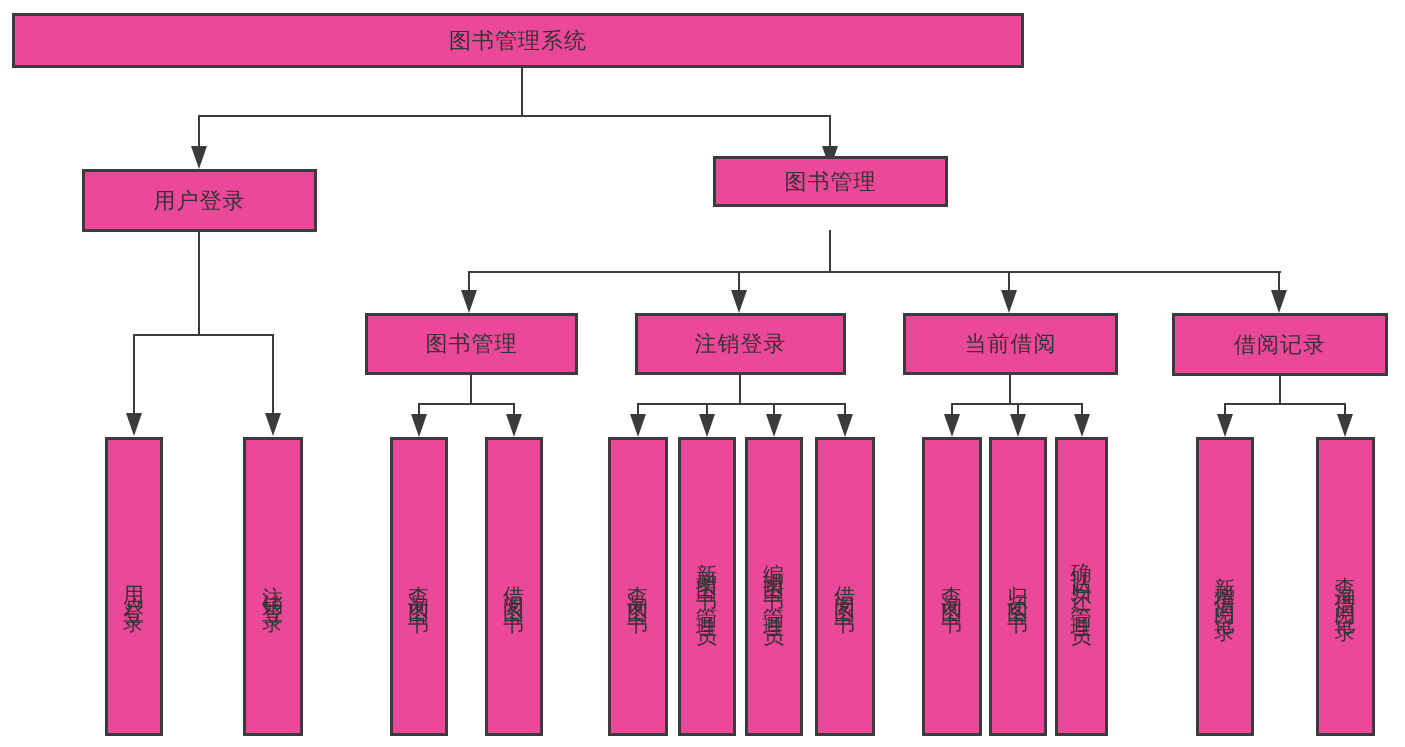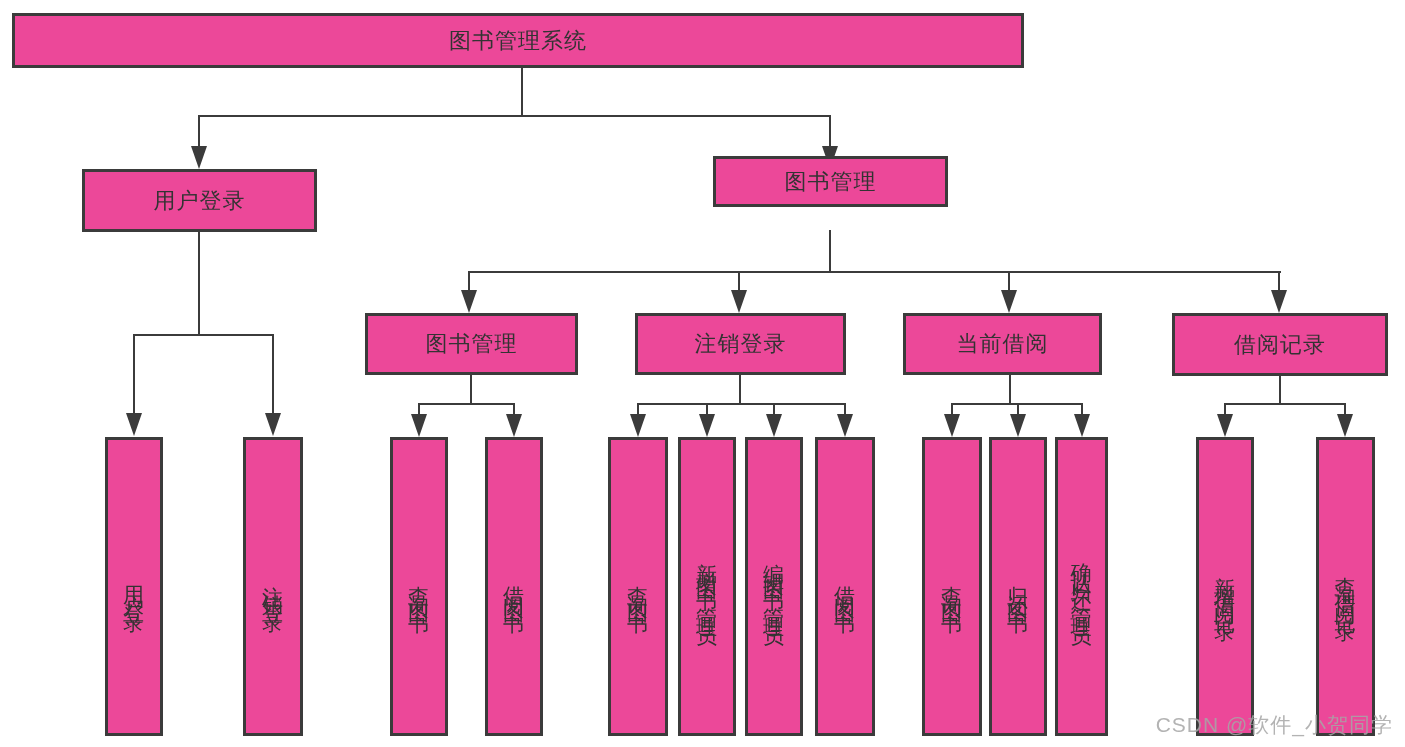--- a/index.html
+++ b/index.html
@@ -76,21 +76,21 @@
   <div class="arr" style="left:1001px;top:290px"></div>
   <div class="vline" style="left:1278px;top:271px;height:21px"></div>
   <div class="arr" style="left:1271px;top:290px"></div>
 
   <div class="box h" style="left:365px;top:313px;width:213px;height:62px">
     <span>图书管理</span>
   </div>
   <div class="box h" style="left:635px;top:313px;width:211px;height:62px">
     <span>注销登录</span>
   </div>
-  <div class="box h" style="left:903px;top:313px;width:199px;height:62px">
+  <div class="box h" style="left:903px;top:313px;width:215px;height:62px">
     <span>当前借阅</span>
   </div>
   <div class="box h" style="left:1172px;top:313px;width:216px;height:63px">
     <span>借阅记录</span>
   </div>
 
   <div class="vline" style="left:470px;top:373px;height:32px"></div>
   <div class="hline" style="left:418px;top:403px;width:97px"></div>
   <div class="vline" style="left:418px;top:403px;height:13px"></div>
   <div class="arr" style="left:411px;top:414px"></div>
@@ -161,14 +161,13 @@
     <span class="vtext">确认归还（管理员）</span>
   </div>
 
   <div class="box v" style="left:1196px;top:437px;width:58px;height:299px">
     <span class="vtext">新增借阅记录</span>
   </div>
   <div class="box v" style="left:1316px;top:437px;width:59px;height:299px">
     <span class="vtext">查询借阅记录</span>
   </div>
 
-  <div class="watermark">CSDN @软件_小贺同学</div>
 </div>
 
 </body></html>

